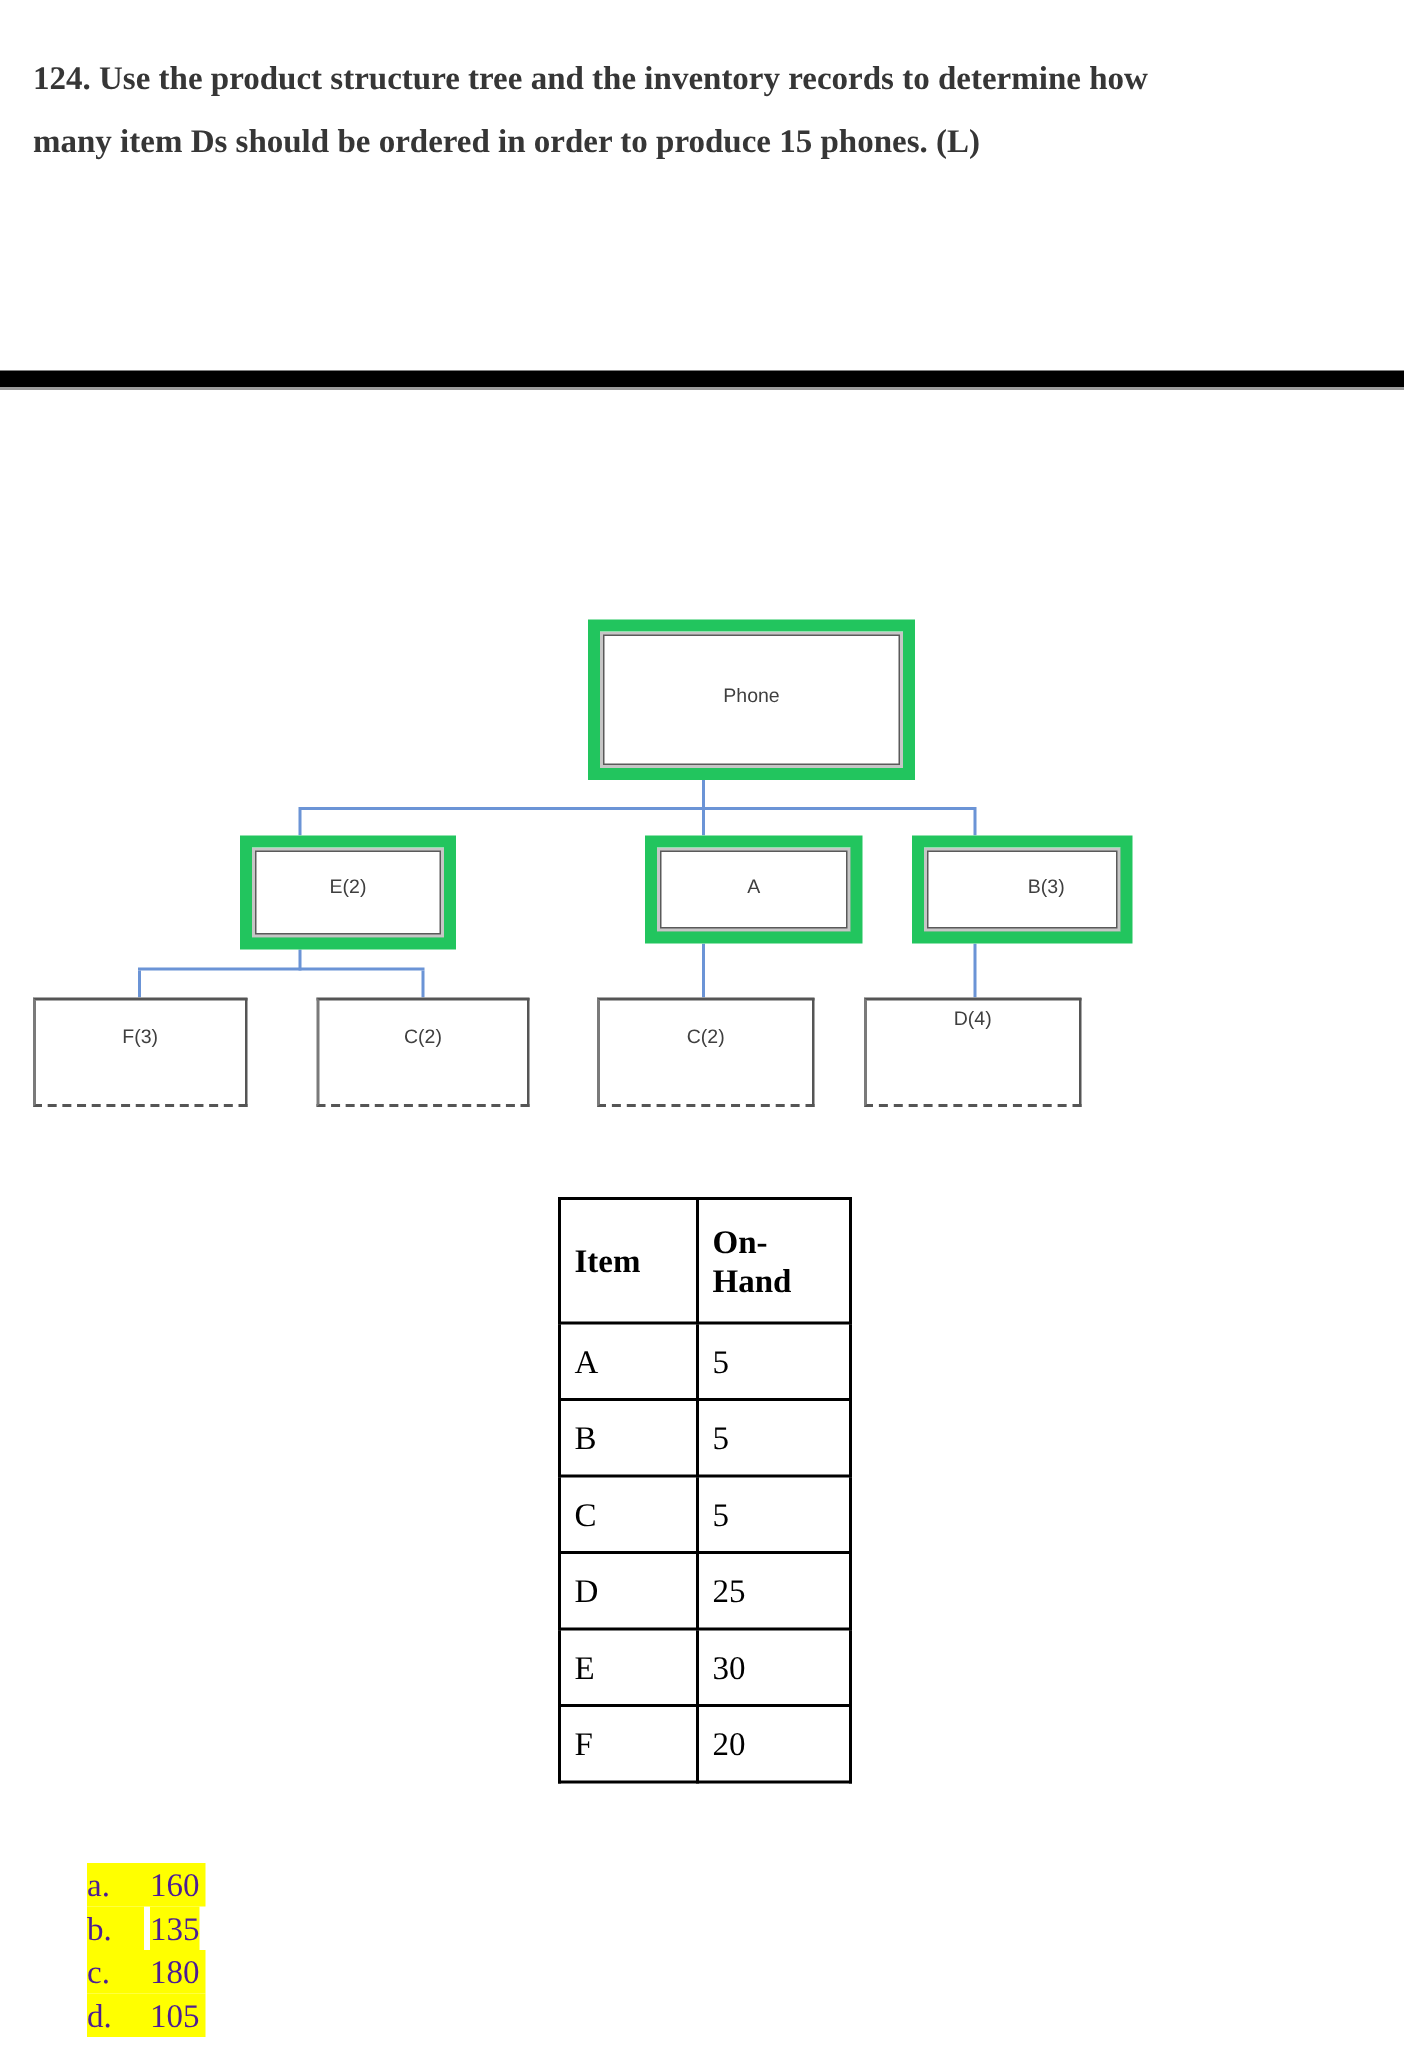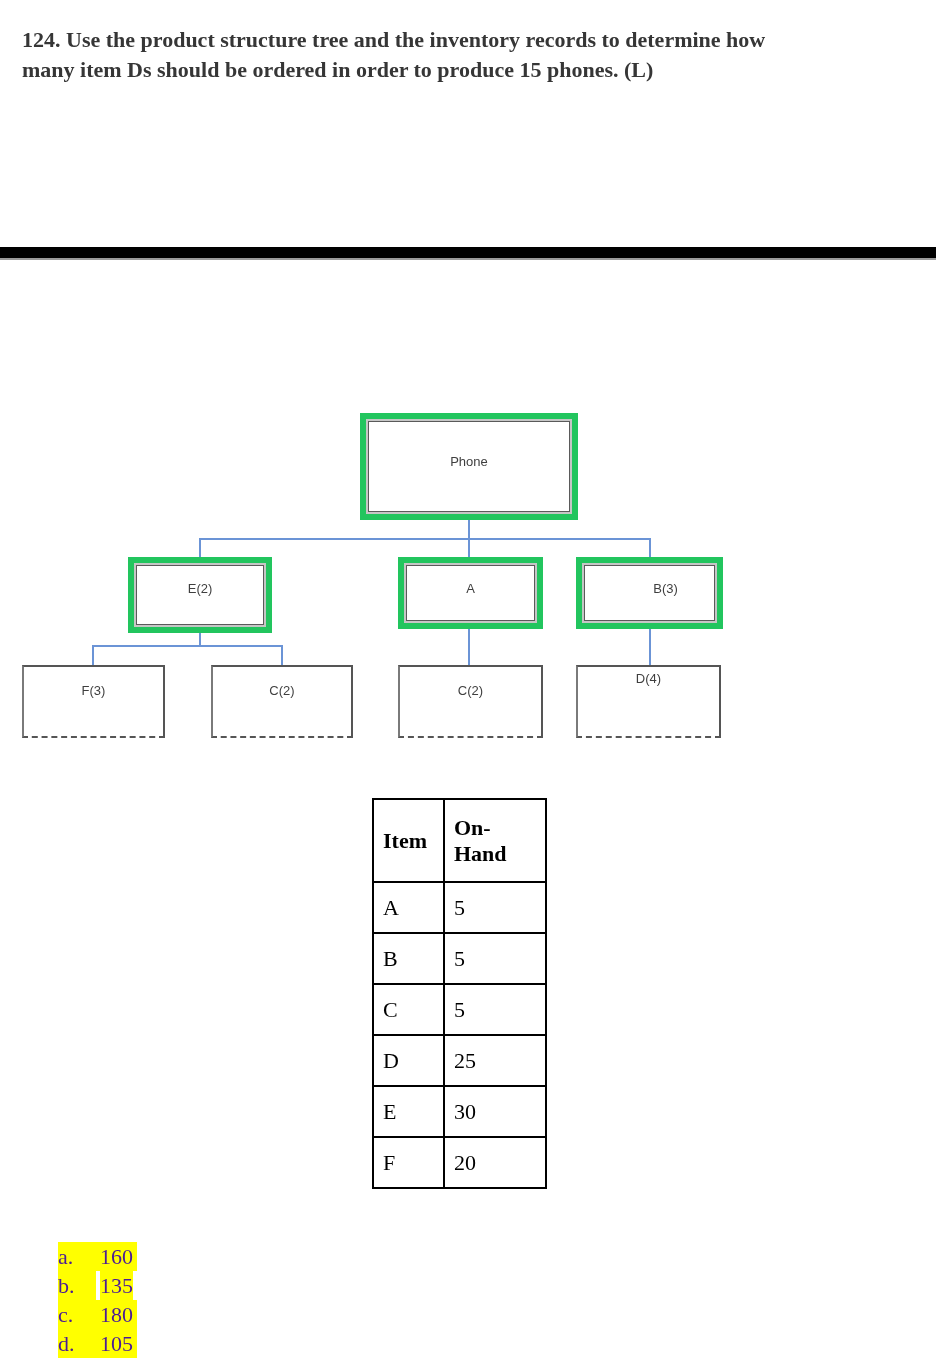--- a/index.html
+++ b/index.html
@@ -9,36 +9,37 @@
     font-family:"Liberation Serif", serif;
   }
   .page { position:absolute; left:0; top:0; width:936px; height:1372px; background:#fff; }
 
   
   .question {
     position:absolute; left:22px; top:25px; width:880px;
     font-family:"Liberation Serif", serif; font-weight:bold;
     font-size:22px; line-height:30px; color:#363636;
   }
-  .question .qline { display:block; white-space:nowrap; }
+  .question .qline { display:block; white-space:nowrap;margin-top:12px; }
 
   
   .divider {
     position:absolute; left:0; top:247px; width:936px; height:13px;
     background:#000000; border-bottom:2px solid #9b9b9b;
   }
 
   
   .node {
     position:absolute; background:#ffffff; text-align:center;
     font-family:"Liberation Sans", sans-serif; font-size:13px; color:#3f3f3f;
   }
   .node-double {
-    border:6px solid #22c55e;
+    border:8px solid #22c55e;
     box-shadow: inset 0 0 0 2px #c6c6c6, inset 0 0 0 3px #5a5a5a;
+    margin-left: 32px;
   }
   .node-single {
     border:2px solid #555555;
     border-bottom-style:dashed;
     border-left-color:#7a7a7a;
   }
   .n-phone { left:360px; top:413px; width:218px; height:107px; padding-top:35px; }
   .n-e  { left:128px; top:557px; width:144px; height:76px; padding-top:18px; }
   .n-a  { left:398px; top:557px; width:145px; height:72px; padding-top:18px; }
   .n-b  { left:576px; top:557px; width:147px; height:72px; padding-top:18px;padding-left:32px; }
@@ -65,21 +66,21 @@
   table.inv {
     position:absolute; left:372px; top:798px;
     border-collapse:collapse; background:#fff;
     font-family:"Liberation Serif", serif; font-size:22px; color:#000;
   }
   table.inv th, table.inv td {
     border:2px solid #000000; text-align:left; vertical-align:middle;
     padding-left:9px; padding-right:4px;
   }
   table.inv th { font-weight:bold; }
-  .col-item { width:71px; }
+  .col-item { width:92px; }
   .col-onhand { width:102px; }
   tr.hdr { height:83px; }
   tr.datarow { height:51px; }
   .wrap2 { display:inline-block; max-width:60px; line-height:26px; }
 
   
   .options {
     position:absolute; left:58px; top:1242px;
     font-family:"Liberation Serif", serif; font-size:22px; color:#4c1d95;
   }

